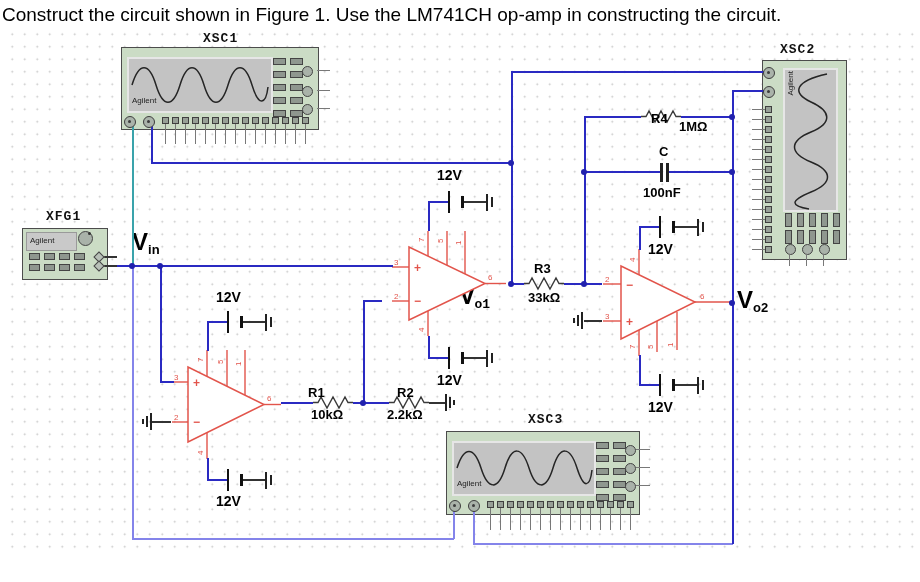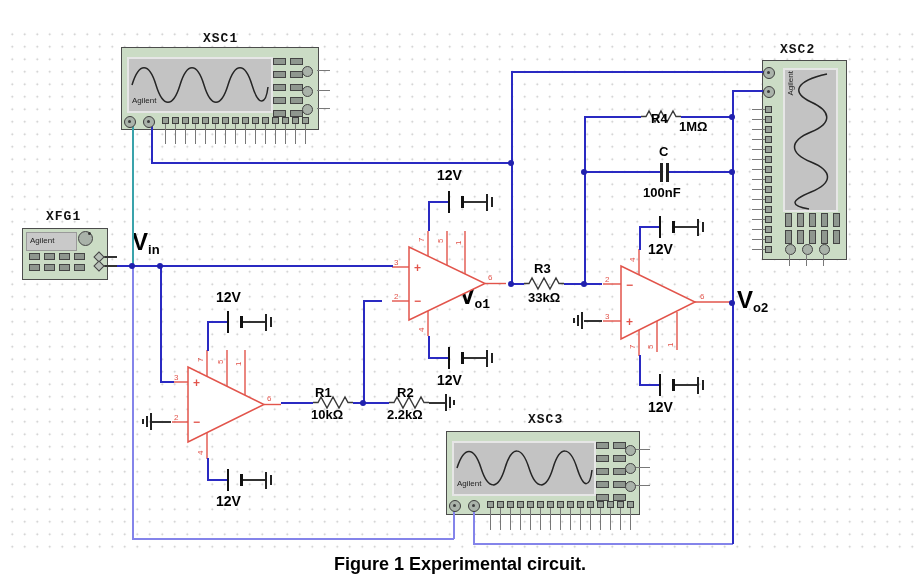--- a/index.html
+++ b/index.html
@@ -22,20 +22,21 @@
   .node .base{font-size:24px;}
   .node .sub{font-size:13px;vertical-align:-4px;}
   .knob{border:1.5px solid #444;background:#a9b2a9;border-radius:50%;}
   svg{position:absolute;overflow:visible;}
 </style>
 </head>
 <body>
 
 <div id="stage">
   <div class="abs" id="grid"></div>
+  <div class="abs" id="title">Construct the circuit shown in Figure 1. Use the LM741CH op-amp in constructing the circuit.</div>
 
   <div class="abs inst-label" style="left:46px;top:209px;">XFG1</div>
   <div class="abs inst-label" style="left:203px;top:31px;">XSC1</div>
   <div class="abs inst-label" style="left:780px;top:42px;">XSC2</div>
   <div class="abs inst-label" style="left:528px;top:412px;">XSC3</div>
 
   <div class="abs body" style="left:22px;top:228px;width:84px;height:50px;"></div>
   <div class="abs" style="left:26px;top:232px;width:49px;height:17px;background:#c9c9c9;border:1px solid #9a9a9a;"></div>
   <div class="abs brand" style="left:30px;top:236px;">Agilent</div>
   <div class="abs knob" style="left:78px;top:231px;width:13px;height:13px;"></div>
@@ -74,21 +75,21 @@
   <svg style="left:524px;top:277px;" width="40" height="13">
     <path d="M0 6.5 H5 L8 1 L14 12 L20 1 L26 12 L32 1 L35 6.5 H40" fill="none" stroke="#3a3a3a" stroke-width="1.4"></path>
   </svg>
   <svg style="left:641px;top:110px;" width="40" height="13">
     <path d="M0 6.5 H5 L8 1 L14 12 L20 1 L26 12 L32 1 L35 6.5 H40" fill="none" stroke="#3a3a3a" stroke-width="1.4"></path>
   </svg>
 
   <div class="abs" style="left:660px;top:163px;width:3px;height:19px;background:#222;"></div>
   <div class="abs" style="left:666px;top:163px;width:3px;height:19px;background:#222;"></div>
 
-  <div class="abs comp-name" style="left:315px;top:385px;">R1</div>
+  <div class="abs comp-name" style="left:308px;top:385px;">R1</div>
   <div class="abs comp-val" style="left:311px;top:407px;">10kΩ</div>
   <div class="abs comp-name" style="left:397px;top:385px;">R2</div>
   <div class="abs comp-val" style="left:387px;top:407px;">2.2kΩ</div>
   <div class="abs comp-name" style="left:534px;top:261px;">R3</div>
   <div class="abs comp-val" style="left:528px;top:290px;">33kΩ</div>
   <div class="abs comp-name" style="left:651px;top:93px;margin-top:18px;">R4</div>
   <div class="abs comp-val" style="left:647px;top:119px;margin-left:32px;">1MΩ</div>
   <div class="abs comp-name" style="left:659px;top:144px;">C</div>
   <div class="abs comp-val" style="left:643px;top:185px;">100nF</div>
 
@@ -162,21 +163,20 @@
     <text x="25" y="80" font-size="12" font-weight="bold" fill="#e2544b">+</text>
     <text x="4" y="36" font-size="8" fill="#e2544b">2</text>
     <text x="4" y="73" font-size="8" fill="#e2544b">3</text>
     <text x="34" y="16" font-size="8" fill="#e2544b" transform="rotate(-90 34 16)">4</text>
     <text x="34" y="103" font-size="8" fill="#e2544b" transform="rotate(-90 34 103)">7</text>
     <text x="52" y="103" font-size="8" fill="#e2544b" transform="rotate(-90 52 103)">5</text>
     <text x="72" y="101" font-size="8" fill="#e2544b" transform="rotate(-90 72 101)">1</text>
     <text x="99" y="53" font-size="8" fill="#e2544b">6</text>
   </svg>
 
-  <div class="abs" id="caption">Figure 1 Experimental circuit.</div>
 <div class="abs" style="left: 99px; top: 256px; width: 18px; height: 2px; background: rgb(51, 51, 51);"></div>
     <div class="abs" style="left: 99px; top: 265px; width: 18px; height: 2px; background: rgb(51, 51, 51);"></div>
     <div class="abs" style="left: 117px; top: 265px; width: 276px; height: 2px; background: rgb(42, 42, 194);"></div>
     <div class="abs" style="left: 160px; top: 381px; width: 14px; height: 2px; background: rgb(42, 42, 194);"></div>
     <div class="abs" style="left: 151px; top: 162px; width: 362px; height: 2px; background: rgb(42, 42, 194);"></div>
     <div class="abs" style="left: 511px; top: 71px; width: 257px; height: 2px; background: rgb(42, 42, 194);"></div>
     <div class="abs" style="left: 732px; top: 90px; width: 36px; height: 2px; background: rgb(42, 42, 194);"></div>
     <div class="abs" style="left: 584px; top: 116px; width: 57px; height: 2px; background: rgb(42, 42, 194);"></div>
     <div class="abs" style="left: 681px; top: 116px; width: 51px; height: 2px; background: rgb(42, 42, 194);"></div>
     <div class="abs" style="left: 584px; top: 171px; width: 76px; height: 2px; background: rgb(42, 42, 194);"></div>

